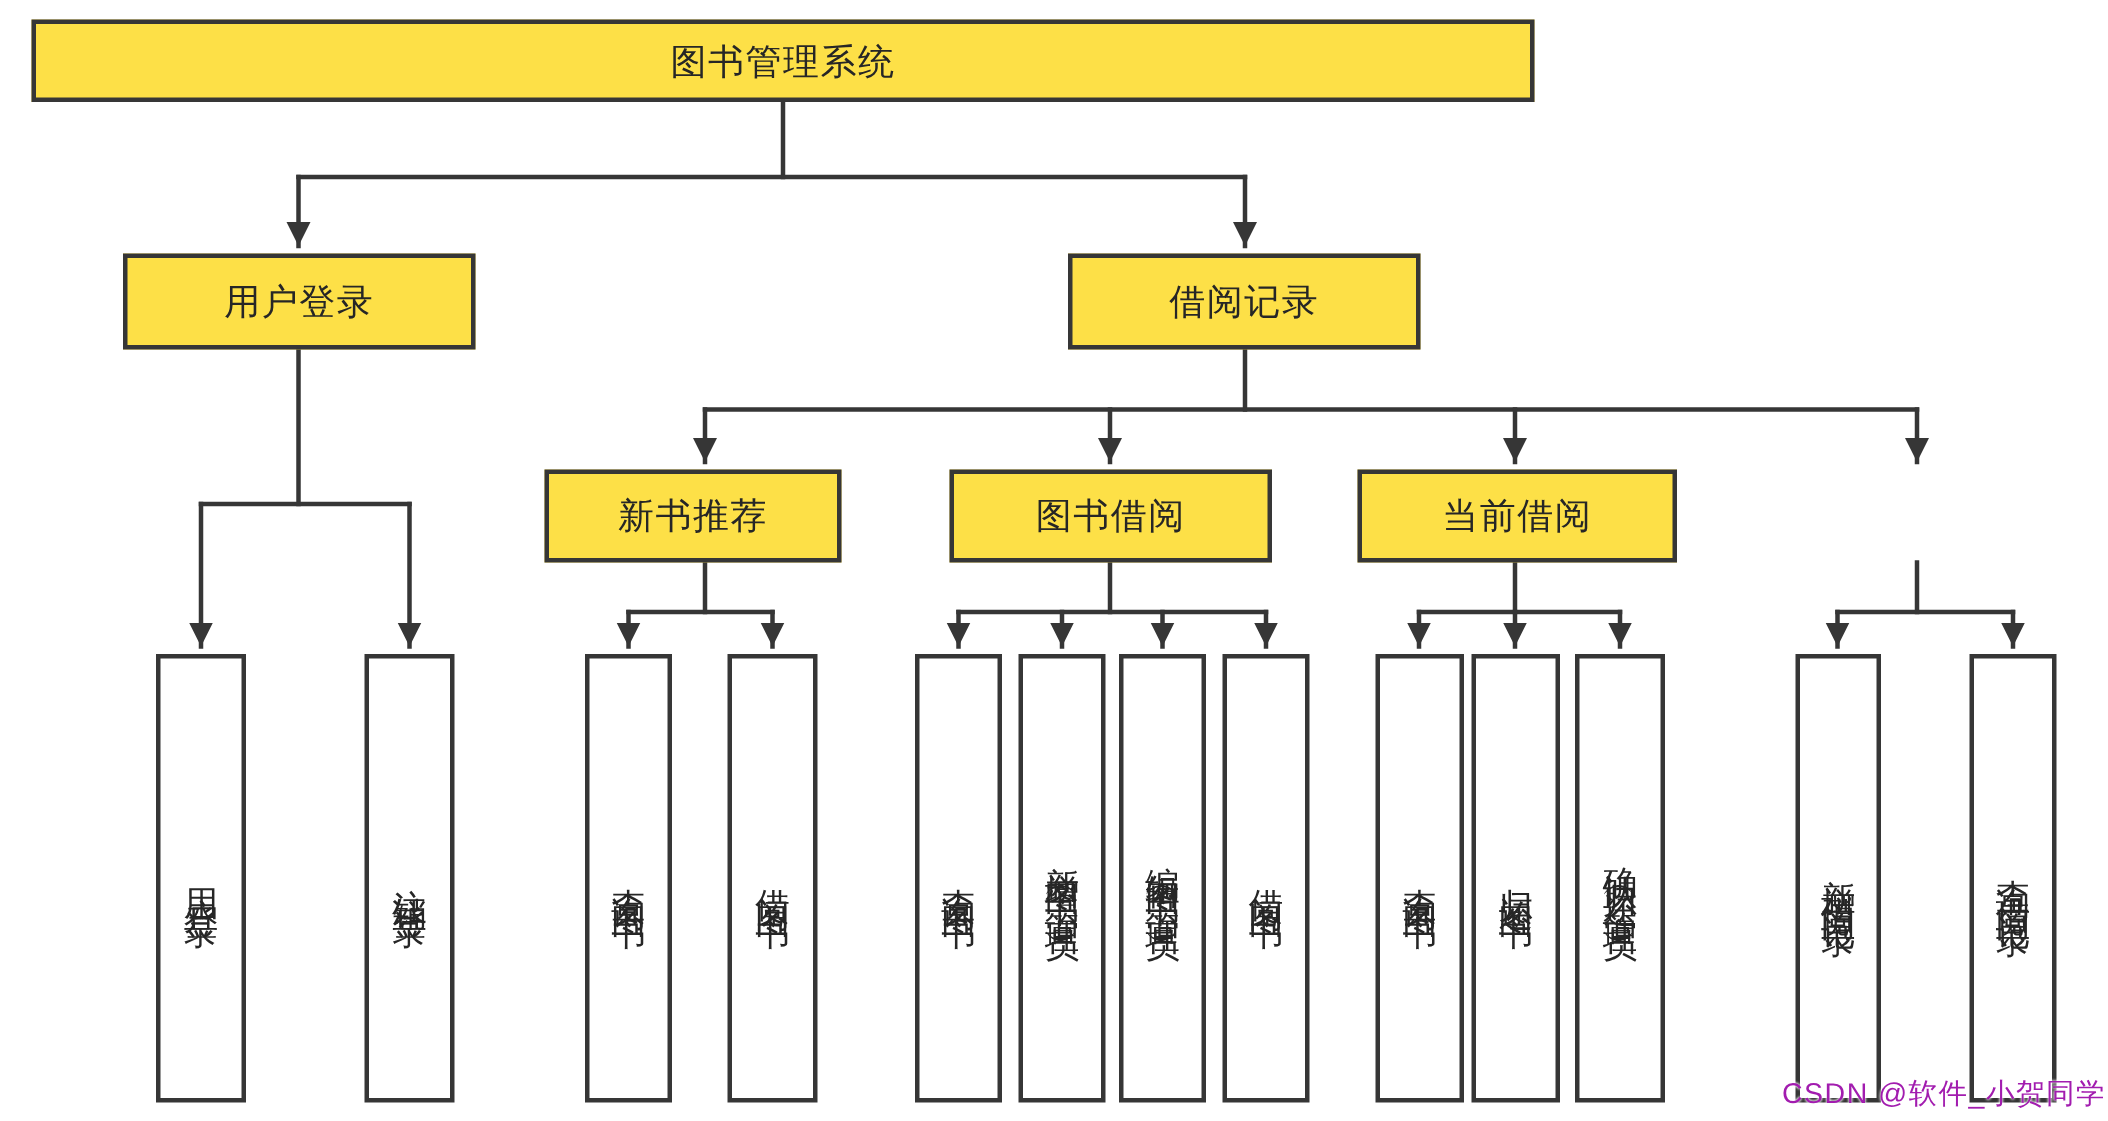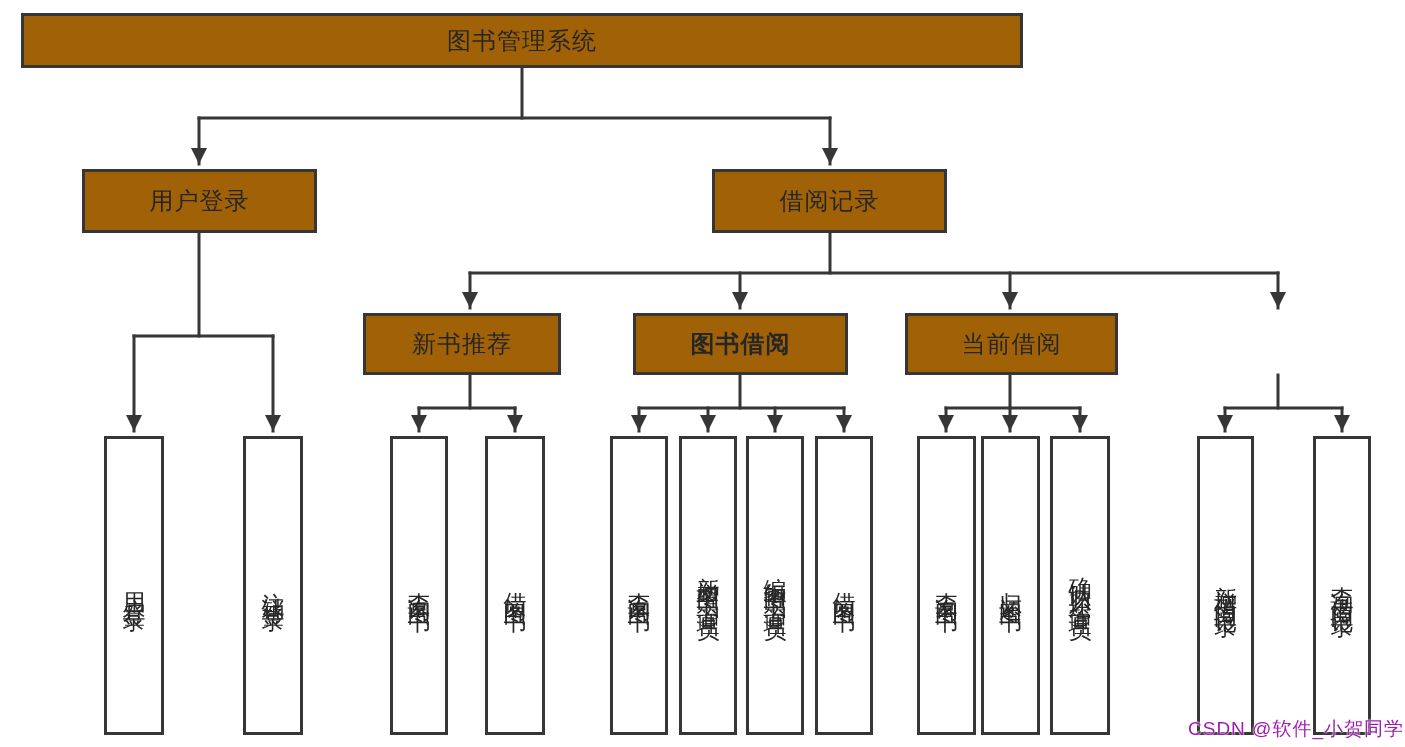--- a/index.html
+++ b/index.html
@@ -23,21 +23,21 @@
   }
   #connectors line {
     stroke: #363636;
     stroke-width: 3;
     stroke-linecap: square;
   }
   .node {
     position: absolute;
     box-sizing: border-box;
     border: 3px solid #363636;
-    background: #a16207;
+    background: #fde047;
     display: flex;
     align-items: center;
     justify-content: center;
     font-size: 24px;
     color: #262626;
     letter-spacing: 1px;
     white-space: nowrap;
   }
   .leaf {
     position: absolute;
@@ -134,21 +134,21 @@
       <line x1="1342" y1="408" x2="1342" y2="431" marker-end="url(#arw)"></line>
     </g>
   </svg>
 
   <div class="node" style="left:21px; top:13px; width:1002px; height:55px;">图书管理系统</div>
 
   <div class="node" style="left:82px; top:169px; width:235px; height:64px;">用户登录</div>
   <div class="node" style="left:712px; top:169px; width:235px; height:64px;">借阅记录</div>
 
   <div class="node" style="left:363px; top:313px; width:198px; height:62px;">新书推荐</div>
-  <div class="node" style="left:633px; top:313px; width:215px; height:62px;font-weight:bold;">图书借阅</div>
+  <div class="node" style="left:633px; top:313px; width:215px; height:62px;">图书借阅</div>
   <div class="node" style="left:905px; top:313px; width:213px; height:62px;">当前借阅</div>
 
   <div class="leaf" style="left:104px; width:60px;">
     <span>用户登录</span>
   </div>
   <div class="leaf" style="left:243px; width:60px;">
     <span>注销登录</span>
   </div>
 
   <div class="leaf" style="left:390px; width:58px;">

